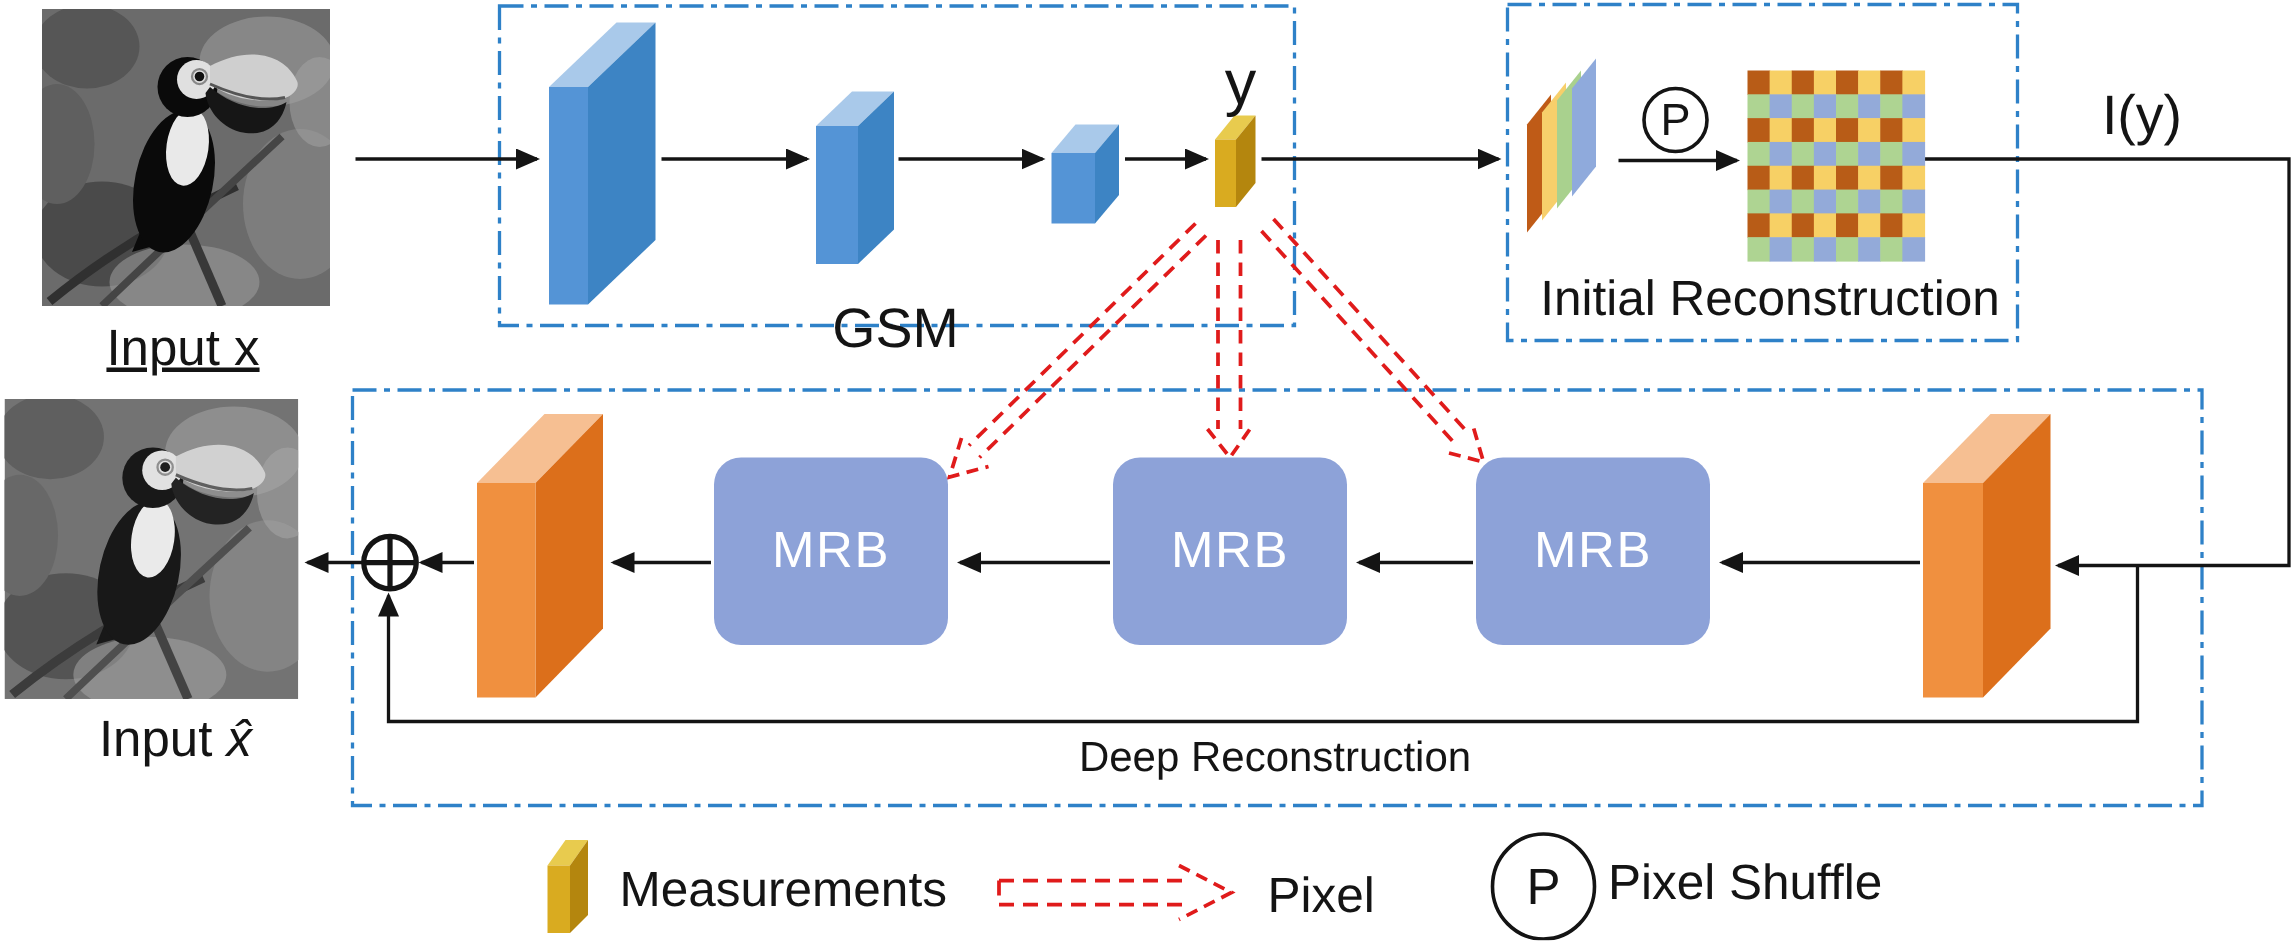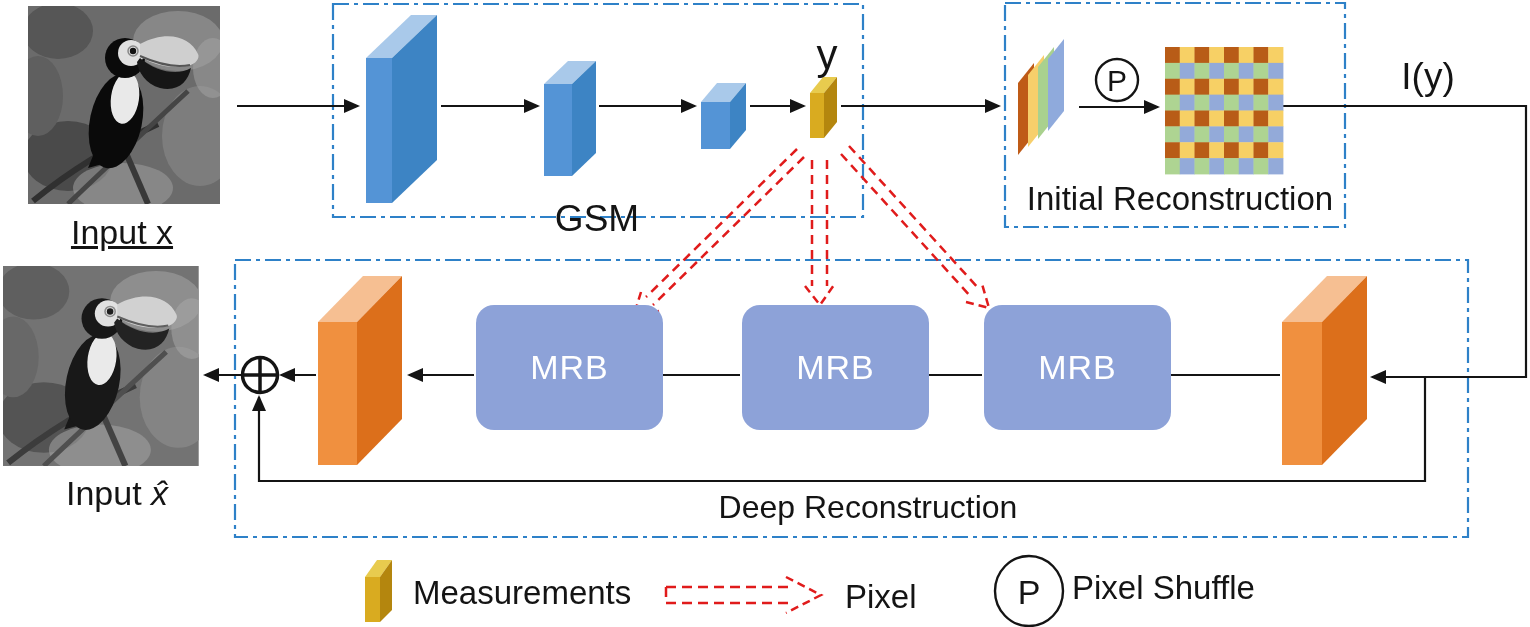--- a/index.html
+++ b/index.html
@@ -4,21 +4,21 @@
 <style>
   html,body{margin:0;padding:0;background:#ffffff;}
   #stage{
     position:relative;width:1530px;height:627px;background:#ffffff;overflow:hidden;
     font-family:"Liberation Sans", sans-serif;color:#111;
   }
   #diagram{position:absolute;left:0;top:0;}
   .lbl{position:absolute;white-space:nowrap;line-height:1;color:#141414;}
   .ctr{transform:translateX(-50%);}
   .mrb{
-    position:absolute;top:305px;width:187px;height:125px;border-radius:18px;
+    position:absolute;top:305px;width:156px;height:125px;border-radius:18px;
     background:#8da2d8;display:flex;align-items:center;justify-content:center;
     color:#ffffff;font-size:34px;letter-spacing:1px;
   }
   .pmark{position:absolute;transform:translate(-50%,-50%);color:#141414;}
 </style>
 </head>
 <body>
 
 <div id="stage">
 
@@ -253,21 +253,21 @@
   </div>
 
   <div class="lbl ctr" style="left:597px;top:180px;font-size:37px;margin-top:20px;">GSM</div>
 
   <div class="lbl ctr" style="left:827px;top:34px;font-size:42px;">y</div>
 
   <div class="lbl ctr" style="left:1180px;top:182px;font-size:33px;">Initial Reconstruction</div>
 
   <div class="lbl ctr" style="left:1428px;top:58px;font-size:37px;">I(y)</div>
 
-  <div class="lbl ctr" style="left:850px;top:491px;font-size:32px;margin-left:18px;">Deep Reconstruction</div>
+  <div class="lbl ctr" style="left:850px;top:491px;font-size:28px;">Deep Reconstruction</div>
 
   <div class="pmark" style="left:1117px;top:81px;font-size:30px;">P</div>
   <div class="pmark" style="left:1029px;top:592px;font-size:34px;">P</div>
 
   <div class="lbl" style="left:413px;top:576px;font-size:33px;">Measurements</div>
   <div class="lbl" style="left:845px;top:580px;font-size:33px;">Pixel</div>
   <div class="lbl" style="left:1072px;top:571px;font-size:33px;">Pixel Shuffle</div>
 
 </div>
 

